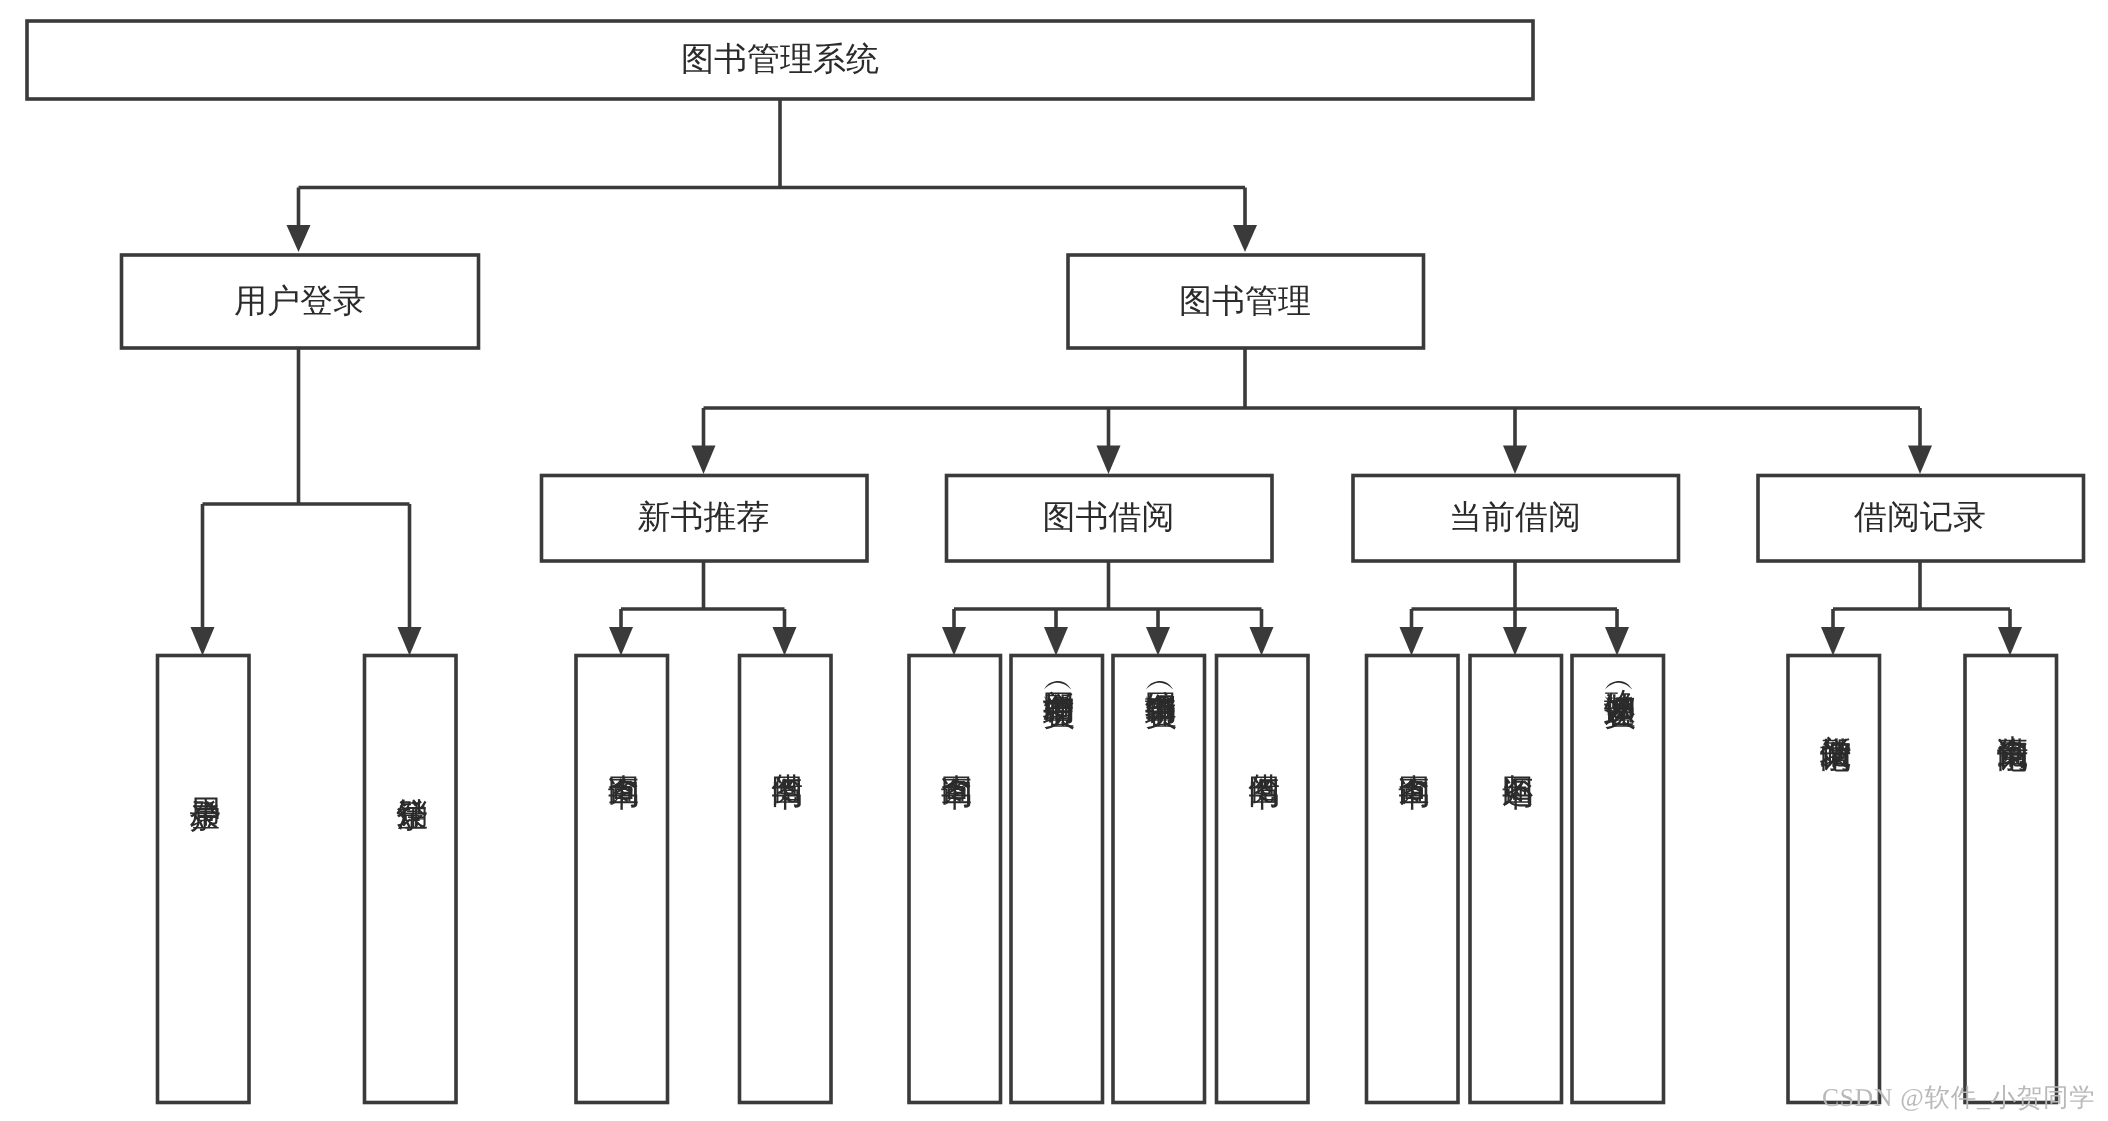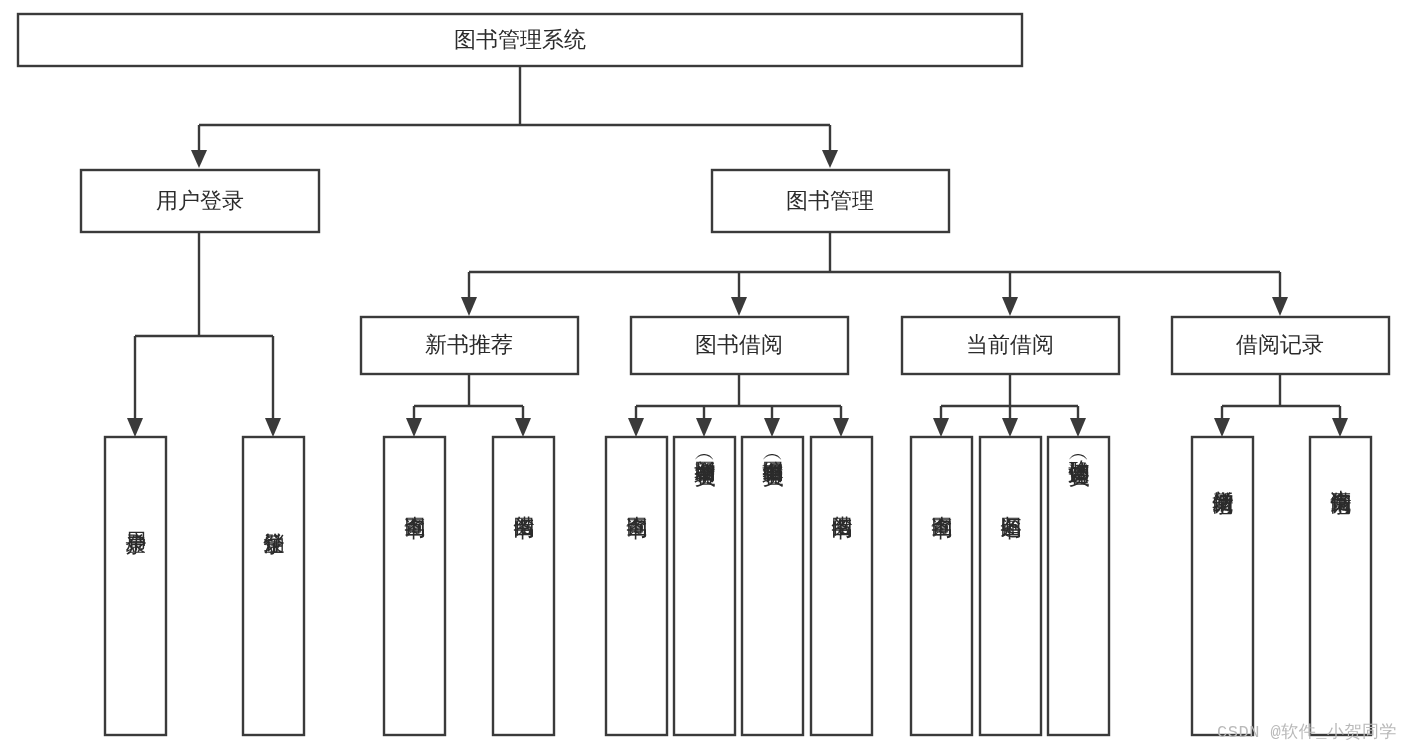--- a/index.html
+++ b/index.html
@@ -61,21 +61,21 @@
     line-height: 1.18;
     color: #2b2b2b;
     letter-spacing: 1px;
     white-space: nowrap;
     text-align: center;
   }
   .watermark {
     position: absolute;
     right: 8px;
     bottom: 4px;
-    font-family: Liberation Mono, monospace;
+    font-family: Liberation Serif, serif;
     font-size: 17px;
     color: #b9b9b9;
     letter-spacing: 0.5px;
     white-space: nowrap;
   }
 </style>
 </head>
 <body>
 
 <div id="canvas">

